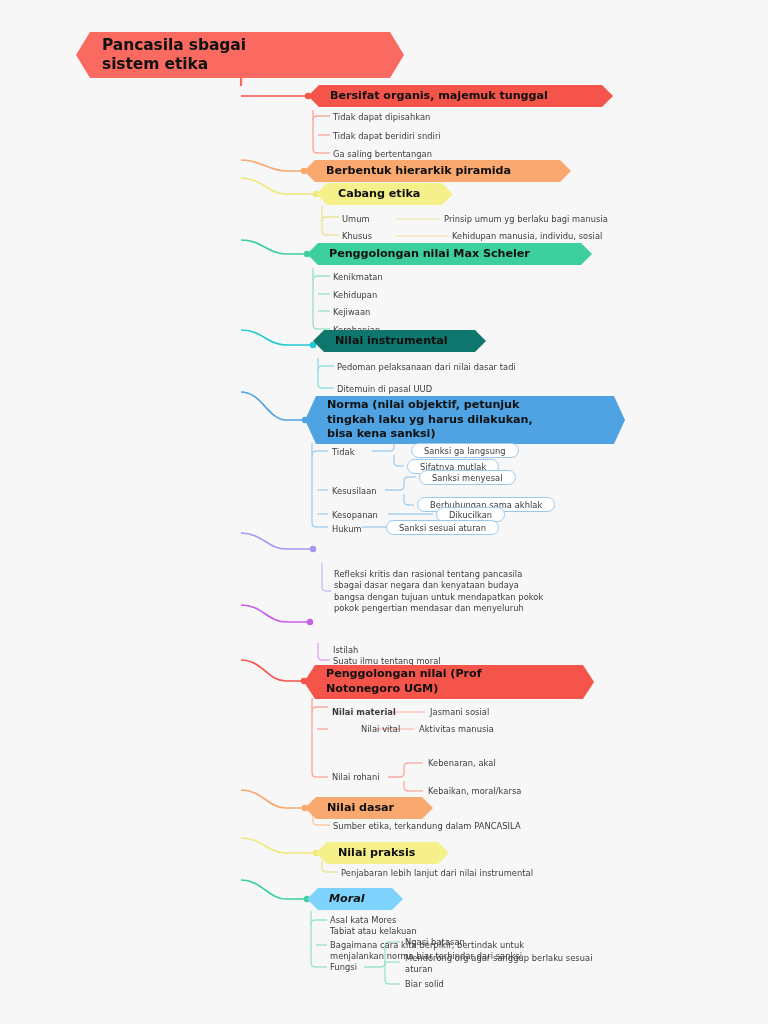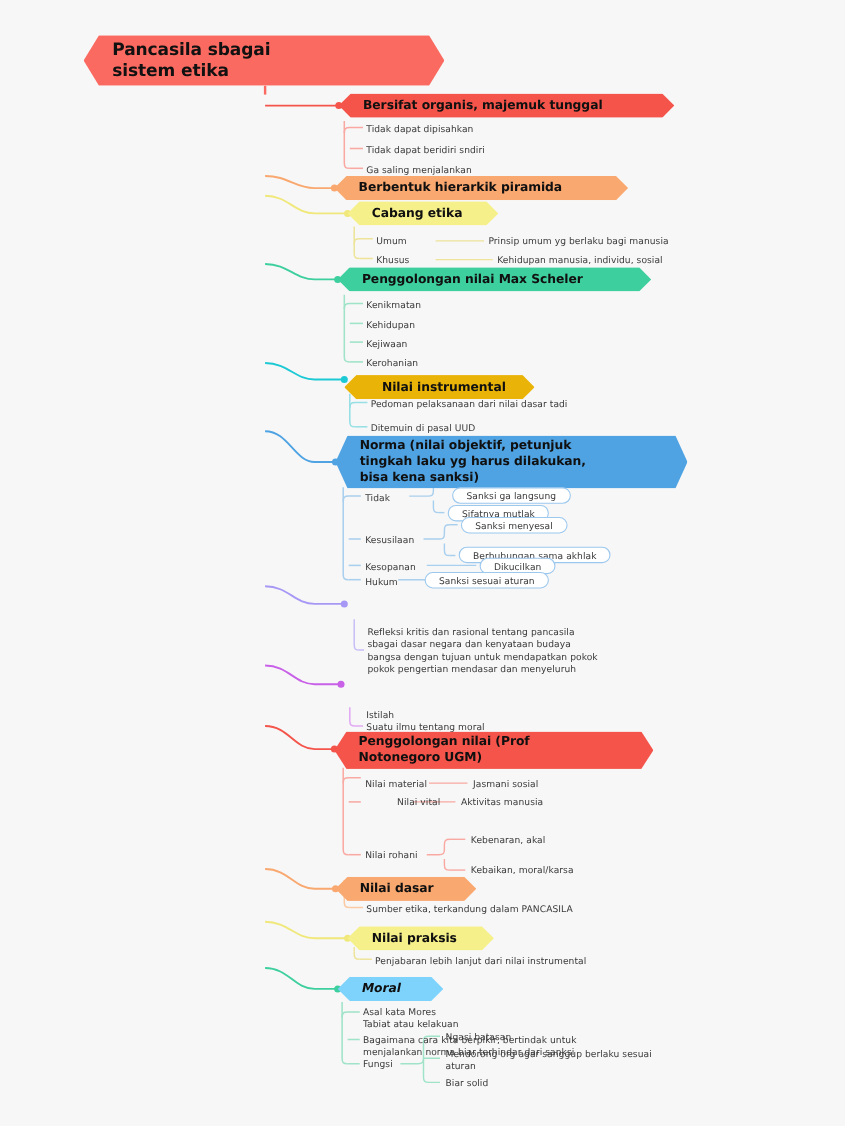--- a/index.html
+++ b/index.html
@@ -290,21 +290,21 @@
     <div class="abs topic-banner" style="left:308px; top:85px; width:305px; height:22px; background:#F4544A;">
       <span>Bersifat organis, majemuk tunggal</span>
     </div>
 
     <div class="abs root-banner" style="left:76px; top:32px; width:328px; height:46px;">
       <span style="white-space:pre-line;">Pancasila sbagai
 sistem etika</span>
     </div>
     <div class="abs leaf-text" style="left:333px; top:112px;"><span>Tidak dapat dipisahkan</span></div>
     <div class="abs leaf-text" style="left:333px; top:131px;"><span>Tidak dapat beridiri sndiri</span></div>
-    <div class="abs leaf-text" style="left:333px; top:149px;"><span>Ga saling menjalankan</span></div>
+    <div class="abs leaf-text" style="left:333px; top:149px;"><span>Ga saling bertentangan</span></div>
 
     <div class="abs topic-banner" style="left:304px; top:160px; width:267px; height:22px; background:#F9A870;">
       <span>Berbentuk hierarkik piramida</span>
     </div>
 
     <div class="abs topic-banner" style="left:316px; top:183px; width:137px; height:22px; background:#F5F08A;">
       <span>Cabang etika</span>
     </div>
     <div class="abs mid-label" style="left:342px; top:214px;"><span>Umum</span></div>
     <div class="abs leaf-text" style="left:444px; top:214px;"><span>Prinsip umum yg berlaku bagi manusia</span></div>
@@ -312,21 +312,21 @@
     <div class="abs leaf-text" style="left:452px; top:231px;"><span>Kehidupan manusia, individu, sosial</span></div>
 
     <div class="abs topic-banner" style="left:307px; top:243px; width:285px; height:22px; background:#3ECF9E;">
       <span>Penggolongan nilai Max Scheler</span>
     </div>
     <div class="abs leaf-text" style="left:333px; top:272px;"><span>Kenikmatan</span></div>
     <div class="abs leaf-text" style="left:333px; top:290px;"><span>Kehidupan</span></div>
     <div class="abs leaf-text" style="left:333px; top:307px;"><span>Kejiwaan</span></div>
     <div class="abs leaf-text" style="left:333px; top:325px;"><span>Kerohanian</span></div>
 
-    <div class="abs topic-banner" style="left:313px; top:341px; width:173px; height:22px; background:#eab308;justify-content:center;">
+    <div class="abs topic-banner" style="left:313px; top:330px; width:173px; height:22px; background:#0f766e;">
       <span>Nilai instrumental</span>
     </div>
     <div class="abs leaf-text" style="left:337px; top:362px;"><span>Pedoman pelaksanaan dari nilai dasar tadi</span></div>
     <div class="abs leaf-text" style="left:337px; top:384px;"><span>Ditemuin di pasal UUD</span></div>
 
     <div class="abs topic-banner" style="left:305px; top:396px; width:320px; height:48px; background:#4FA3E3; align-items:center;">
       <span style="white-space:pre-line;">Norma (nilai objektif, petunjuk
 tingkah laku yg harus dilakukan,
 bisa kena sanksi)</span>
     </div>
@@ -362,21 +362,21 @@
 bangsa dengan tujuan untuk mendapatkan pokok
 pokok pengertian mendasar dan menyeluruh</span></div>
 
     <div class="abs leaf-text" style="left:333px; top:645px;"><span>Istilah
 Suatu ilmu tentang moral</span></div>
 
     <div class="abs topic-banner" style="left:304px; top:665px; width:290px; height:34px; background:#F4544A;">
       <span style="white-space:pre-line;">Penggolongan nilai (Prof
 Notonegoro UGM)</span>
     </div>
-    <div class="abs mid-label" style="left:332px; top:707px;"><span>Nilai material</span></div>
+    <div class="abs mid-label" style="left:332px; top:707px;font-weight:bold;"><span>Nilai material</span></div>
     <div class="abs leaf-text" style="left:430px; top:707px;"><span>Jasmani sosial</span></div>
     <div class="abs mid-label" style="left:332px; top:724px;margin-left:29px;"><span>Nilai vital</span></div>
     <div class="abs leaf-text" style="left:419px; top:724px;"><span>Aktivitas manusia</span></div>
     <div class="abs mid-label" style="left:332px; top:772px;"><span>Nilai rohani</span></div>
     <div class="abs leaf-text" style="left:428px; top:758px;"><span>Kebenaran, akal</span></div>
     <div class="abs leaf-text" style="left:428px; top:786px;"><span>Kebaikan, moral/karsa</span></div>
 
     <div class="abs topic-banner" style="left:305px; top:797px; width:128px; height:22px; background:#F9A870;">
       <span>Nilai dasar</span>
     </div>

